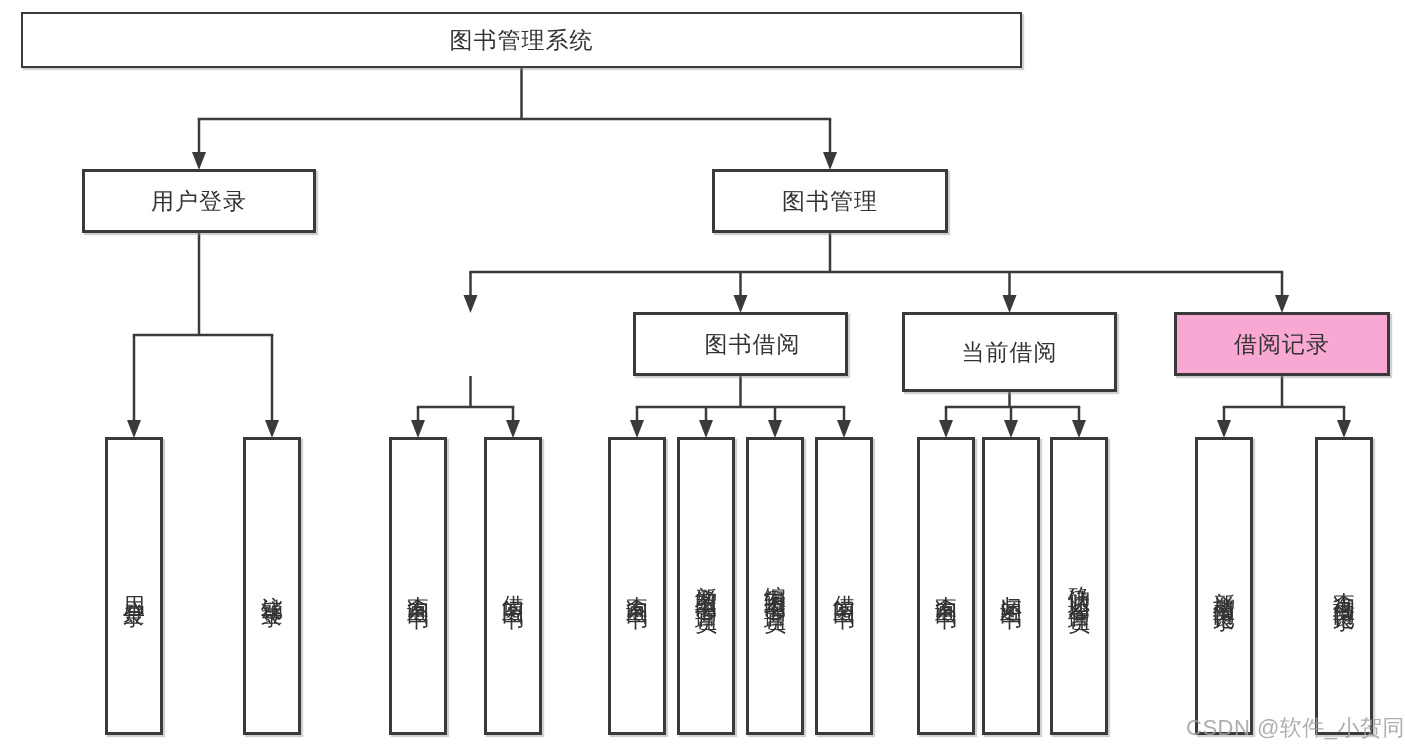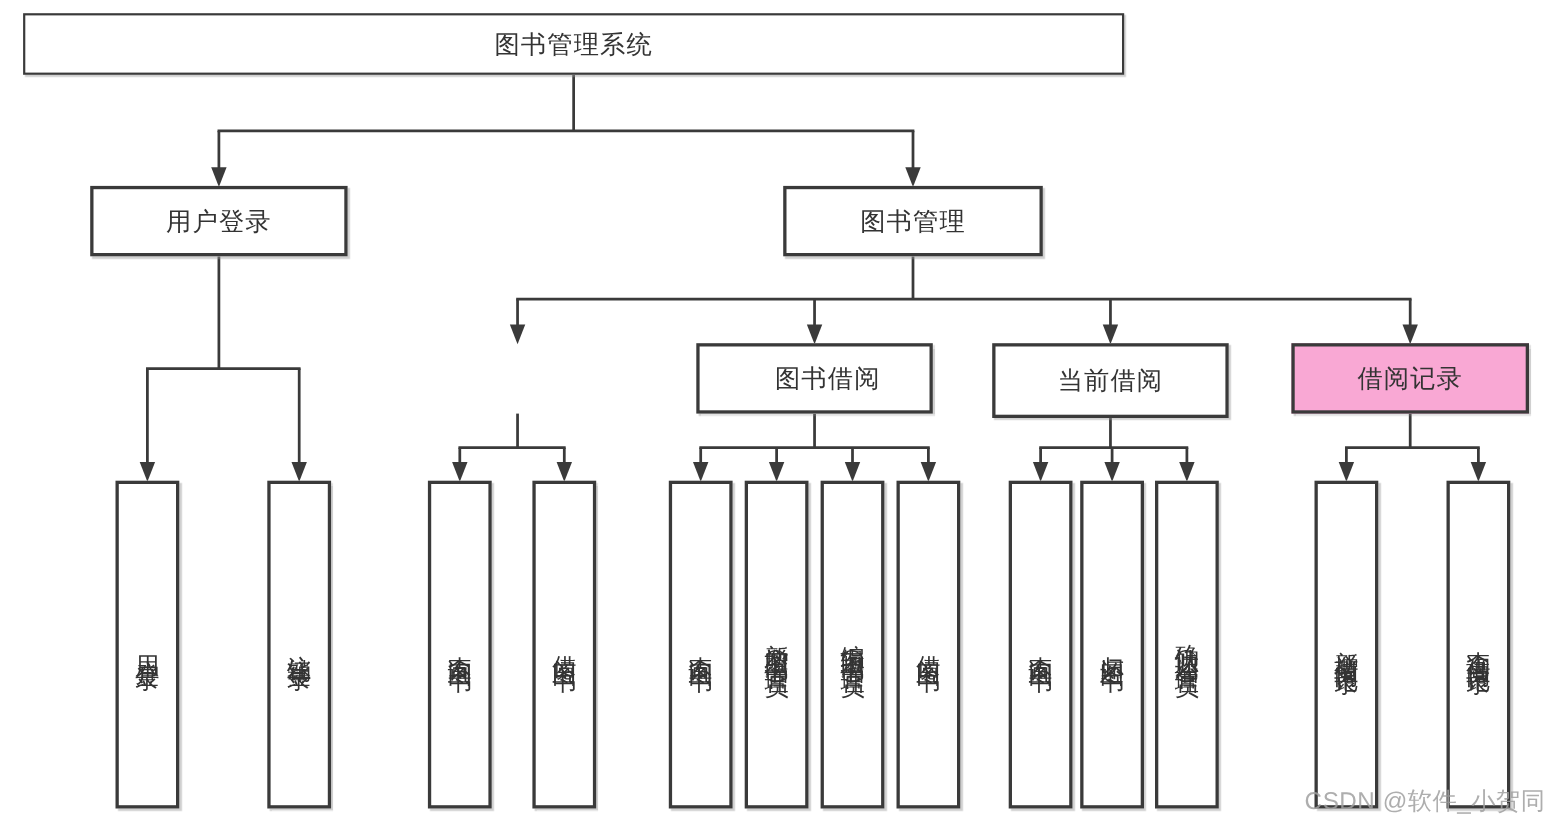--- a/index.html
+++ b/index.html
@@ -131,21 +131,21 @@
       </div>
       <div class="node h lvl1" style="left: 82px; top: 169px; width: 234px; height: 64px; border-color: rgb(58, 58, 58); background: rgb(255, 255, 255);">
         <span style="color: rgb(51, 51, 51);">用户登录</span>
       </div>
       <div class="node h lvl1" style="left: 712px; top: 169px; width: 236px; height: 64px; border-color: rgb(58, 58, 58); background: rgb(255, 255, 255);">
         <span style="color: rgb(51, 51, 51);">图书管理</span>
       </div>
       <div class="node h lvl2" style="left: 633px; top: 312px; width: 215px; height: 64px; border-color: rgb(58, 58, 58); background: rgb(255, 255, 255); padding-left: 24px;">
         <span style="color: rgb(51, 51, 51);">图书借阅</span>
       </div>
-      <div class="node h lvl2" style="left: 902px; top: 312px; width: 215px; height: 68px; border-color: rgb(58, 58, 58); background: rgb(255, 255, 255);">
+      <div class="node h lvl2" style="left: 902px; top: 312px; width: 215px; height: 80px; border-color: rgb(58, 58, 58); background: rgb(255, 255, 255);">
         <span style="color: rgb(51, 51, 51);">当前借阅</span>
       </div>
       <div class="node h lvl2" style="left: 1174px; top: 312px; width: 216px; height: 64px; border-color: rgb(58, 58, 58); background: #f9a8d4;">
         <span style="color: rgb(51, 51, 51);">借阅记录</span>
       </div>
       <div class="node v lvl3" style="left: 105px; top: 437px; width: 58px; height: 298px; border-color: rgb(58, 58, 58); background: rgb(255, 255, 255);">
         <span style="color: rgb(51, 51, 51);">用户登录</span>
       </div>
       <div class="node v lvl3" style="left: 243px; top: 437px; width: 58px; height: 298px; border-color: rgb(58, 58, 58); background: rgb(255, 255, 255);">
         <span style="color: rgb(51, 51, 51);">注销登录</span>

